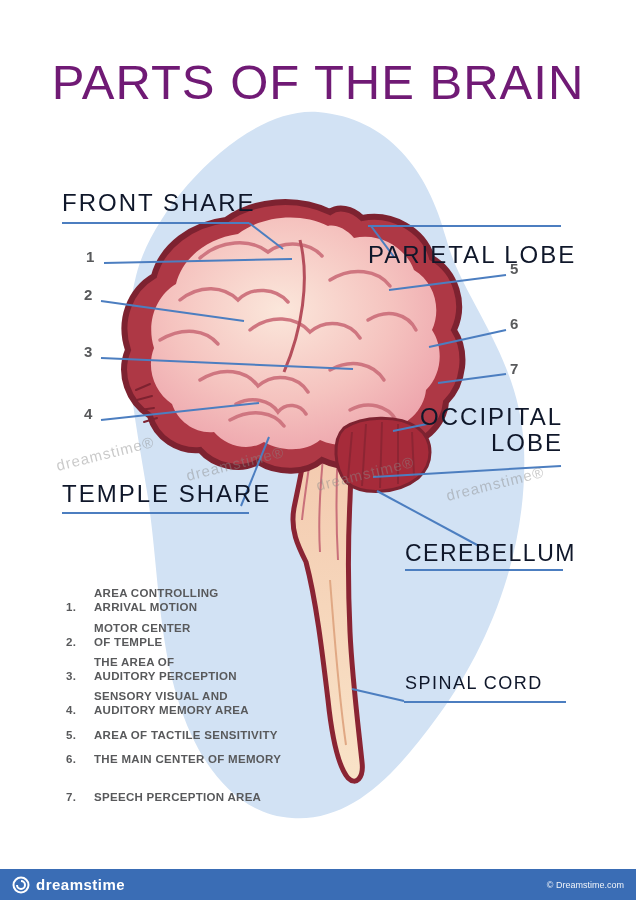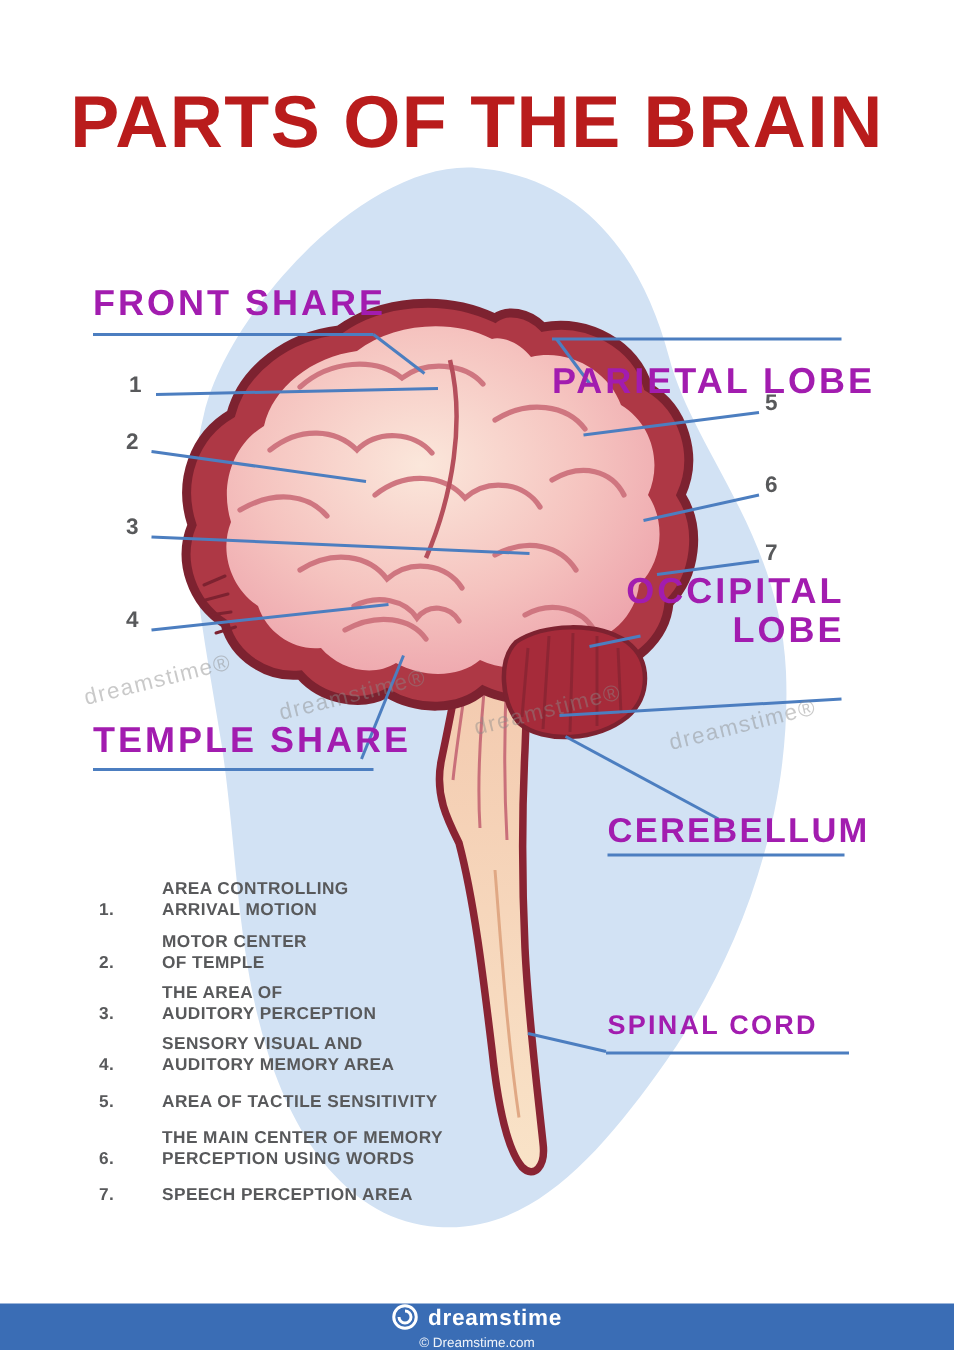--- a/index.html
+++ b/index.html
@@ -3,49 +3,49 @@
 <meta charset="utf-8">
 <style>
   html,body{margin:0;padding:0;background:#fff;}
   .page{
     position:relative;width:636px;height:900px;background:#ffffff;
     overflow:hidden;font-family:"Liberation Sans", sans-serif;
   }
   svg.layer{position:absolute;left:0;top:0;width:636px;height:900px;}
   .title{
     position:absolute;top:54px;left:0;right:0;text-align:center;
-    color:#b91c1c;font-size:49px;font-weight:bold;letter-spacing:1px;white-space:nowrap;
+    color:#701a75;font-size:49px;font-weight:normal;letter-spacing:1px;white-space:nowrap;
   }
   .lbl{
-    position:absolute;color:#a21caf;font-weight:bold;font-size:24px;
+    position:absolute;color:#0f172a;font-weight:normal;font-size:24px;
     letter-spacing:2px;white-space:nowrap;line-height:26px;
   }
   .lbl-front{left:62px;top:190px;}
   .lbl-parietal{left:368px;top:194px;margin-top:48px;}
   .lbl-temple{left:62px;top:481px;}
-  .lbl-occipital{left:400px;top:382px;width:163px;text-align:right;}
+  .lbl-occipital{left:400px;top:404px;width:163px;text-align:right;}
   .lbl-cerebellum{left:405px;top:540px;font-size:23px;letter-spacing:1.5px;}
   .lbl-spinal{left:405px;top:670px;font-size:18px;letter-spacing:1.5px;}
   .num{
     position:absolute;color:#58595B;font-weight:bold;font-size:15px;
   }
   .legend-row{
     position:absolute;left:66px;display:flex;align-items:flex-end;
     color:#58595B;font-weight:bold;font-size:11.5px;line-height:14px;letter-spacing:.3px;
   }
   .legend-num{width:22px;flex:0 0 22px;}
-  .legend-text{margin-left:20px;}
+  .legend-text{margin-left:6px;}
   .watermark{
     position:absolute;color:#8a8a8a;opacity:.45;font-size:15px;
     transform:rotate(-14deg);letter-spacing:1px;white-space:nowrap;
   }
   .footer{
     position:absolute;left:0;bottom:0;width:636px;height:31px;background:#3A6DB5;
     display:flex;align-items:center;justify-content:space-between;
-    padding:0 12px;box-sizing:border-box;color:#fff;flex-direction:column;
+    padding:0 12px;box-sizing:border-box;color:#fff;
   }
   .footer-brand{display:flex;align-items:center;gap:6px;}
   .brand-text{font-size:15px;letter-spacing:.5px;font-weight:600;}
   .credit{font-size:9px;opacity:.92;text-align:left;}
 </style>
 </head>
 <body>
 
 <div class="page">
 
@@ -201,21 +201,20 @@
   <div class="legend-row" style="top:728px;">
     <div class="legend-num">5.</div>
     <div class="legend-text">
       <div>AREA OF TACTILE SENSITIVITY</div>
     </div>
   </div>
   <div class="legend-row" style="top:752px;">
     <div class="legend-num">6.</div>
     <div class="legend-text">
       <div>THE MAIN CENTER OF MEMORY</div>
-      <div>PERCEPTION USING WORDS</div>
     </div>
   </div>
   <div class="legend-row" style="top:790px;">
     <div class="legend-num">7.</div>
     <div class="legend-text">
       <div>SPEECH PERCEPTION AREA</div>
     </div>
   </div>
 
   <span class="watermark" style="left:55px;top:445px;">dreamstime®</span>

